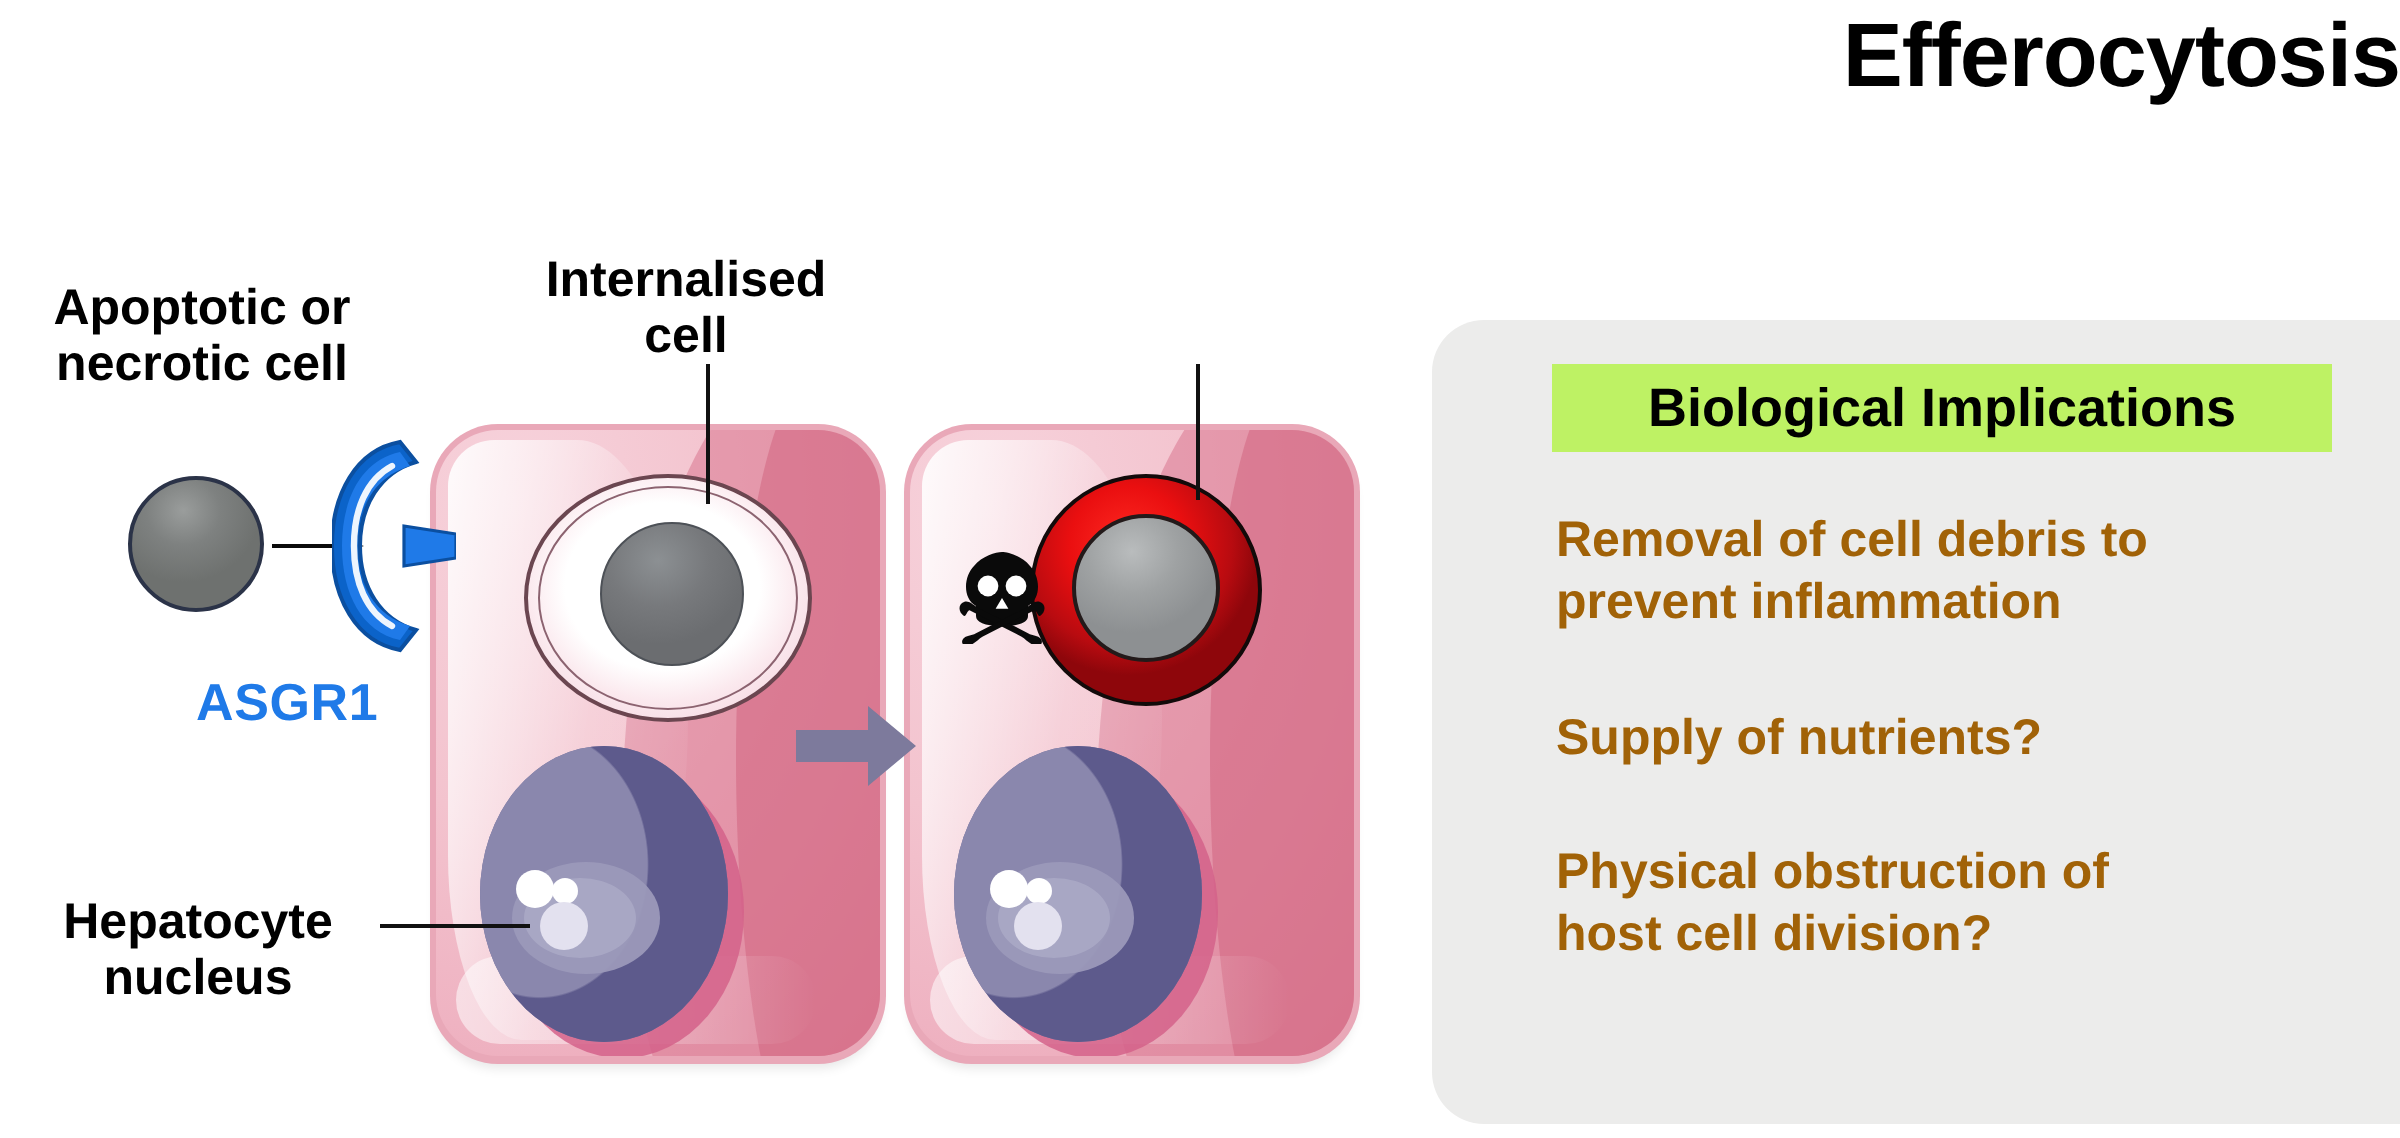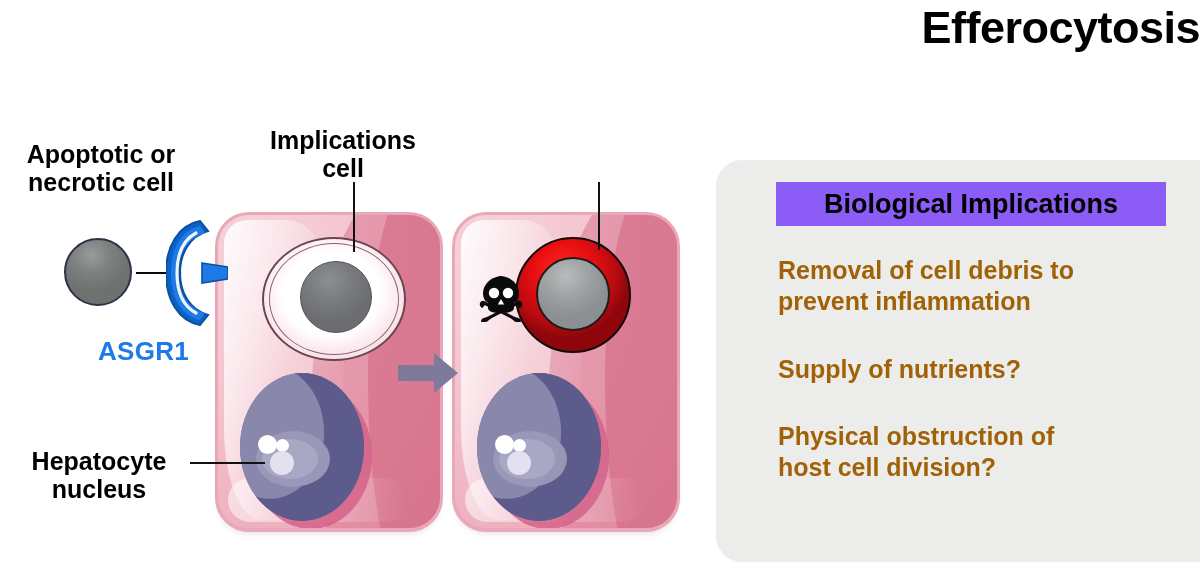--- a/index.html
+++ b/index.html
@@ -33,21 +33,21 @@
   
   .leader{position:absolute;background:#111;}
 
   
   .panel{
     position:absolute;left:716px;top:160px;width:486px;height:402px;
     background:#ececeb;border-radius:26px 0 0 26px;
   }
   .panel-head{
     position:absolute;left:60px;top:22px;width:390px;height:44px;
-    background:#8b5cf6;display:flex;align-items:center;justify-content:center;
+    background:#bef264;display:flex;align-items:center;justify-content:center;
   }
   .panel-head span{font-size:27px;font-weight:bold;color:#000;}
   .bullets{position:absolute;left:62px;top:95px;width:410px;}
   .bullet{
     font-size:25px;font-weight:bold;color:#a16207;
     line-height:1.25;margin-bottom:36px;white-space:pre-line;
   }
 
   
   .cell{position:absolute;top:212px;width:228px;height:320px;}
@@ -258,21 +258,21 @@
     <path d="M36 48 L62 52 L62 64 L36 68 Z" fill="none" stroke="#0b4fa0" stroke-width="1.6"></path>
 
     <path d="M30 18 C17 25 11 40 11 58 C11 76 17 91 30 98" fill="none" stroke="#ffffff" stroke-width="3.2" stroke-linecap="round" opacity="0.92"></path>
   </svg>
 
   <div class="lbl lbl-left" style="left:2px;top:140px;width:198px;">Apoptotic or
 necrotic cell</div>
 
   <div class="asgr1">ASGR1</div>
 
-  <div class="lbl" style="left:248px;top:126px;width:190px;">Implications
+  <div class="lbl" style="left:248px;top:126px;width:190px;">Internalised
 cell</div>
   <div class="leader" style="left:353px;top:182px;width:2px;height:70px;"></div>
 
   <div class="leader" style="left:598px;top:182px;width:2px;height:68px;"></div>
 
   <div class="lbl lbl-left" style="left:4px;top:447px;width:190px;">Hepatocyte
 nucleus</div>
   <div class="leader" style="left:190px;top:462px;width:75px;height:2px;"></div>
 
   <div class="panel">

